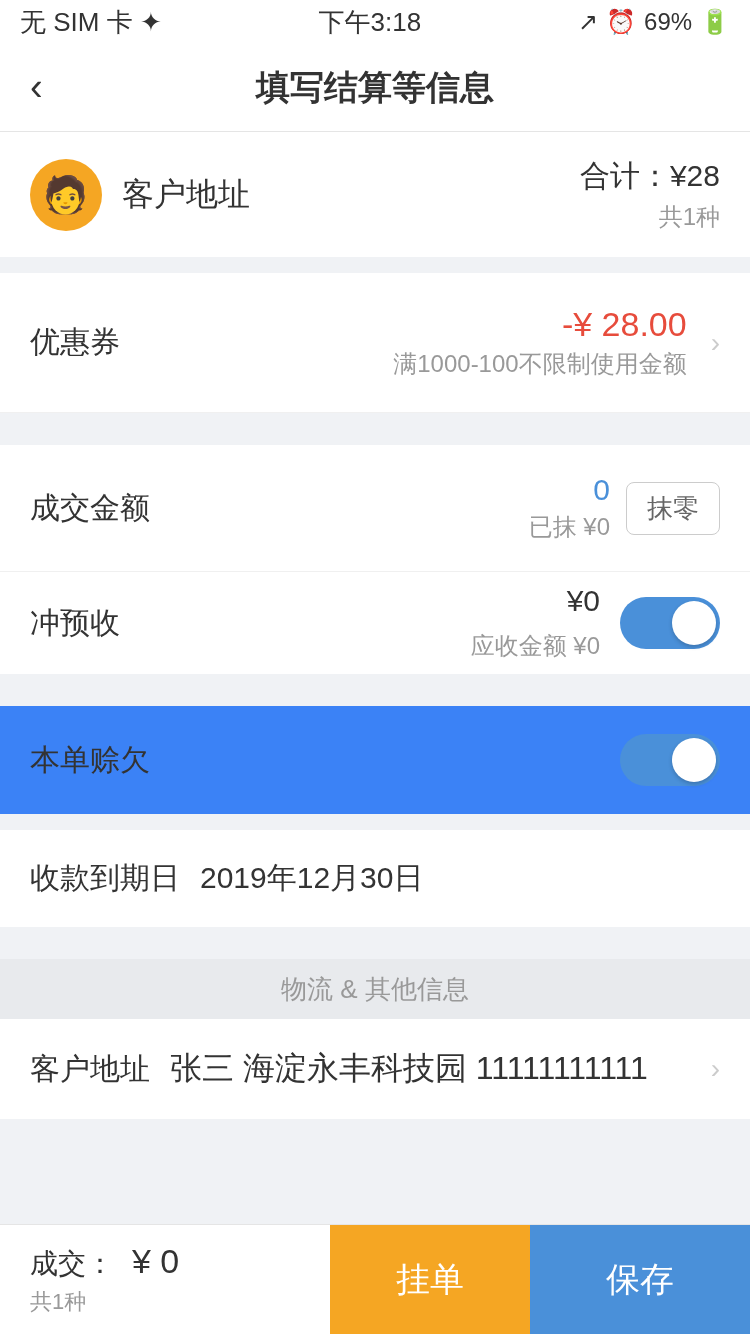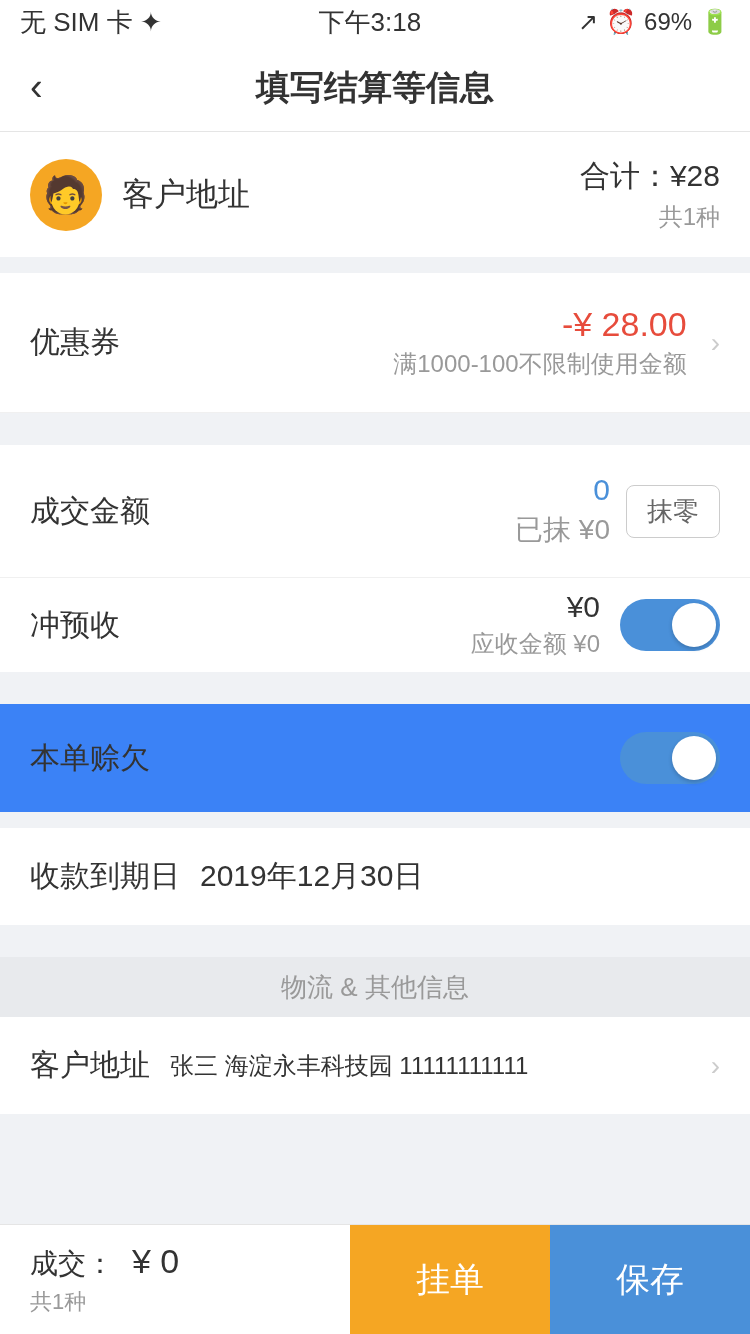--- a/index.html
+++ b/index.html
@@ -94,21 +94,21 @@
       align-items: center;
       justify-content: space-between;
       border-bottom: 1px solid #f0f0f0;
       min-height: 88px;
     }
     .row-label { font-size: 30px; color: #333; }
     .row-right { display: flex; align-items: center; gap: 16px; text-align: right; }
     .row-value-blue { font-size: 30px; color: #4a90d9; }
     .row-discount-amount { font-size: 34px; color: #e74c3c; font-weight: 500; }
     .row-discount-desc { font-size: 24px; color: #999; margin-top: 4px; }
-    .row-sub { font-size: 28px; color: #999; margin-top: 4px; }
+    .row-sub { font-size: 24px; color: #999; margin-top: 4px; }
     .chevron { font-size: 28px; color: #ccc; margin-left: 8px; }
 
     
     .btn-round-zero {
       border: 1px solid #ccc;
       border-radius: 8px;
       padding: 8px 20px;
       font-size: 26px;
       color: #666;
       background: #fff;
@@ -190,21 +190,21 @@
 
     
     .address-section {
       background: #fff;
       padding: 28px 30px;
       display: flex;
       align-items: center;
       justify-content: space-between;
     }
     .address-label { font-size: 30px; color: #333; flex-shrink: 0; }
-    .address-value { font-size: 24px; color: #333; margin-left: 20px; flex: 1; }
+    .address-value { font-size: 32px; color: #333; margin-left: 20px; flex: 1; }
     .address-chevron { font-size: 28px; color: #ccc; }
 
     
     .bottom-bar {
       position: fixed;
       bottom: 0;
       width: 750px;
       height: 110px;
       background: #fff;
       display: flex;
@@ -221,21 +221,21 @@
     .btn-hold {
       width: 200px; height: 110px;
       background: #f5a623;
       border: none;
       font-size: 34px;
       color: #fff;
       cursor: pointer;
       display: flex; align-items: center; justify-content: center;
     }
     .btn-save {
-      width: 200px; height: 110px;
+      width: 220px; height: 110px;
       background: #4a90d9;
       border: none;
       font-size: 34px;
       color: #fff;
       cursor: pointer;
       display: flex; align-items: center; justify-content: center;
     }
 
     
     .sep { height: 16px; background: #f0f2f5; }
@@ -301,21 +301,21 @@
         </div>
         <button class="btn-round-zero">抹零</button>
       </div>
     </div>
 
     <div class="advance-row">
       <span class="row-label">冲预收</span>
       <div style="display:flex;align-items:center;">
         <div class="advance-amounts">
           <div style="font-size:30px;color:#333;text-align:right;">¥0</div>
-          <div style="font-size:24px;color:#999;margin-top:4px;text-align:left;">应收金额 ¥0</div>
+          <div style="font-size:24px;color:#999;margin-top:12px;text-align:left;">应收金额 ¥0</div>
         </div>
         <div class="toggle">
           <div class="toggle-thumb"></div>
         </div>
       </div>
     </div>
   </div>
 
   <div class="sep"></div>
 

